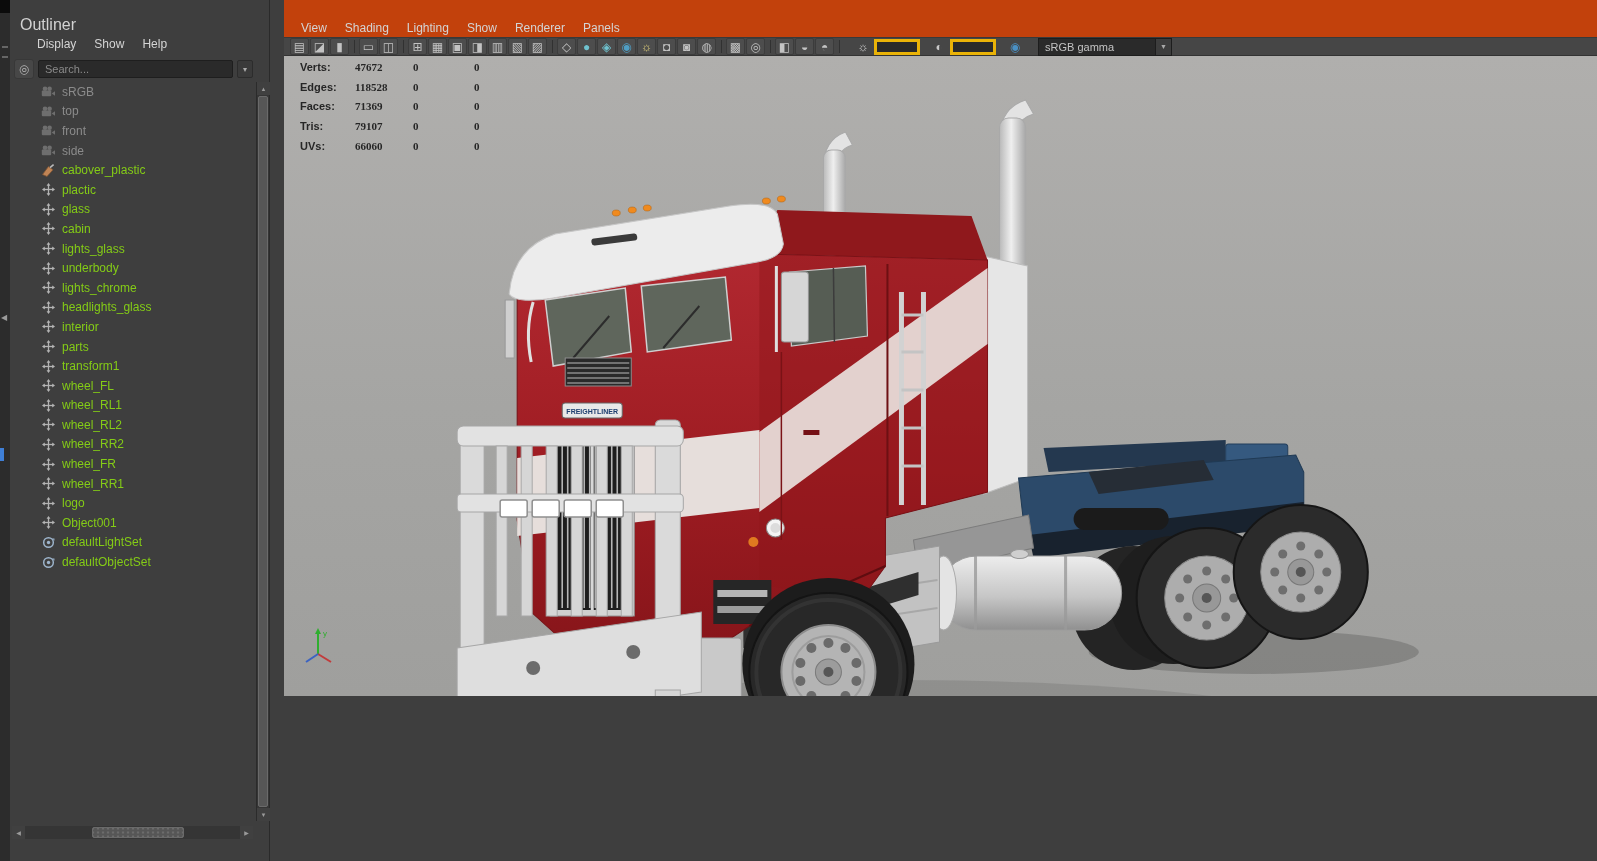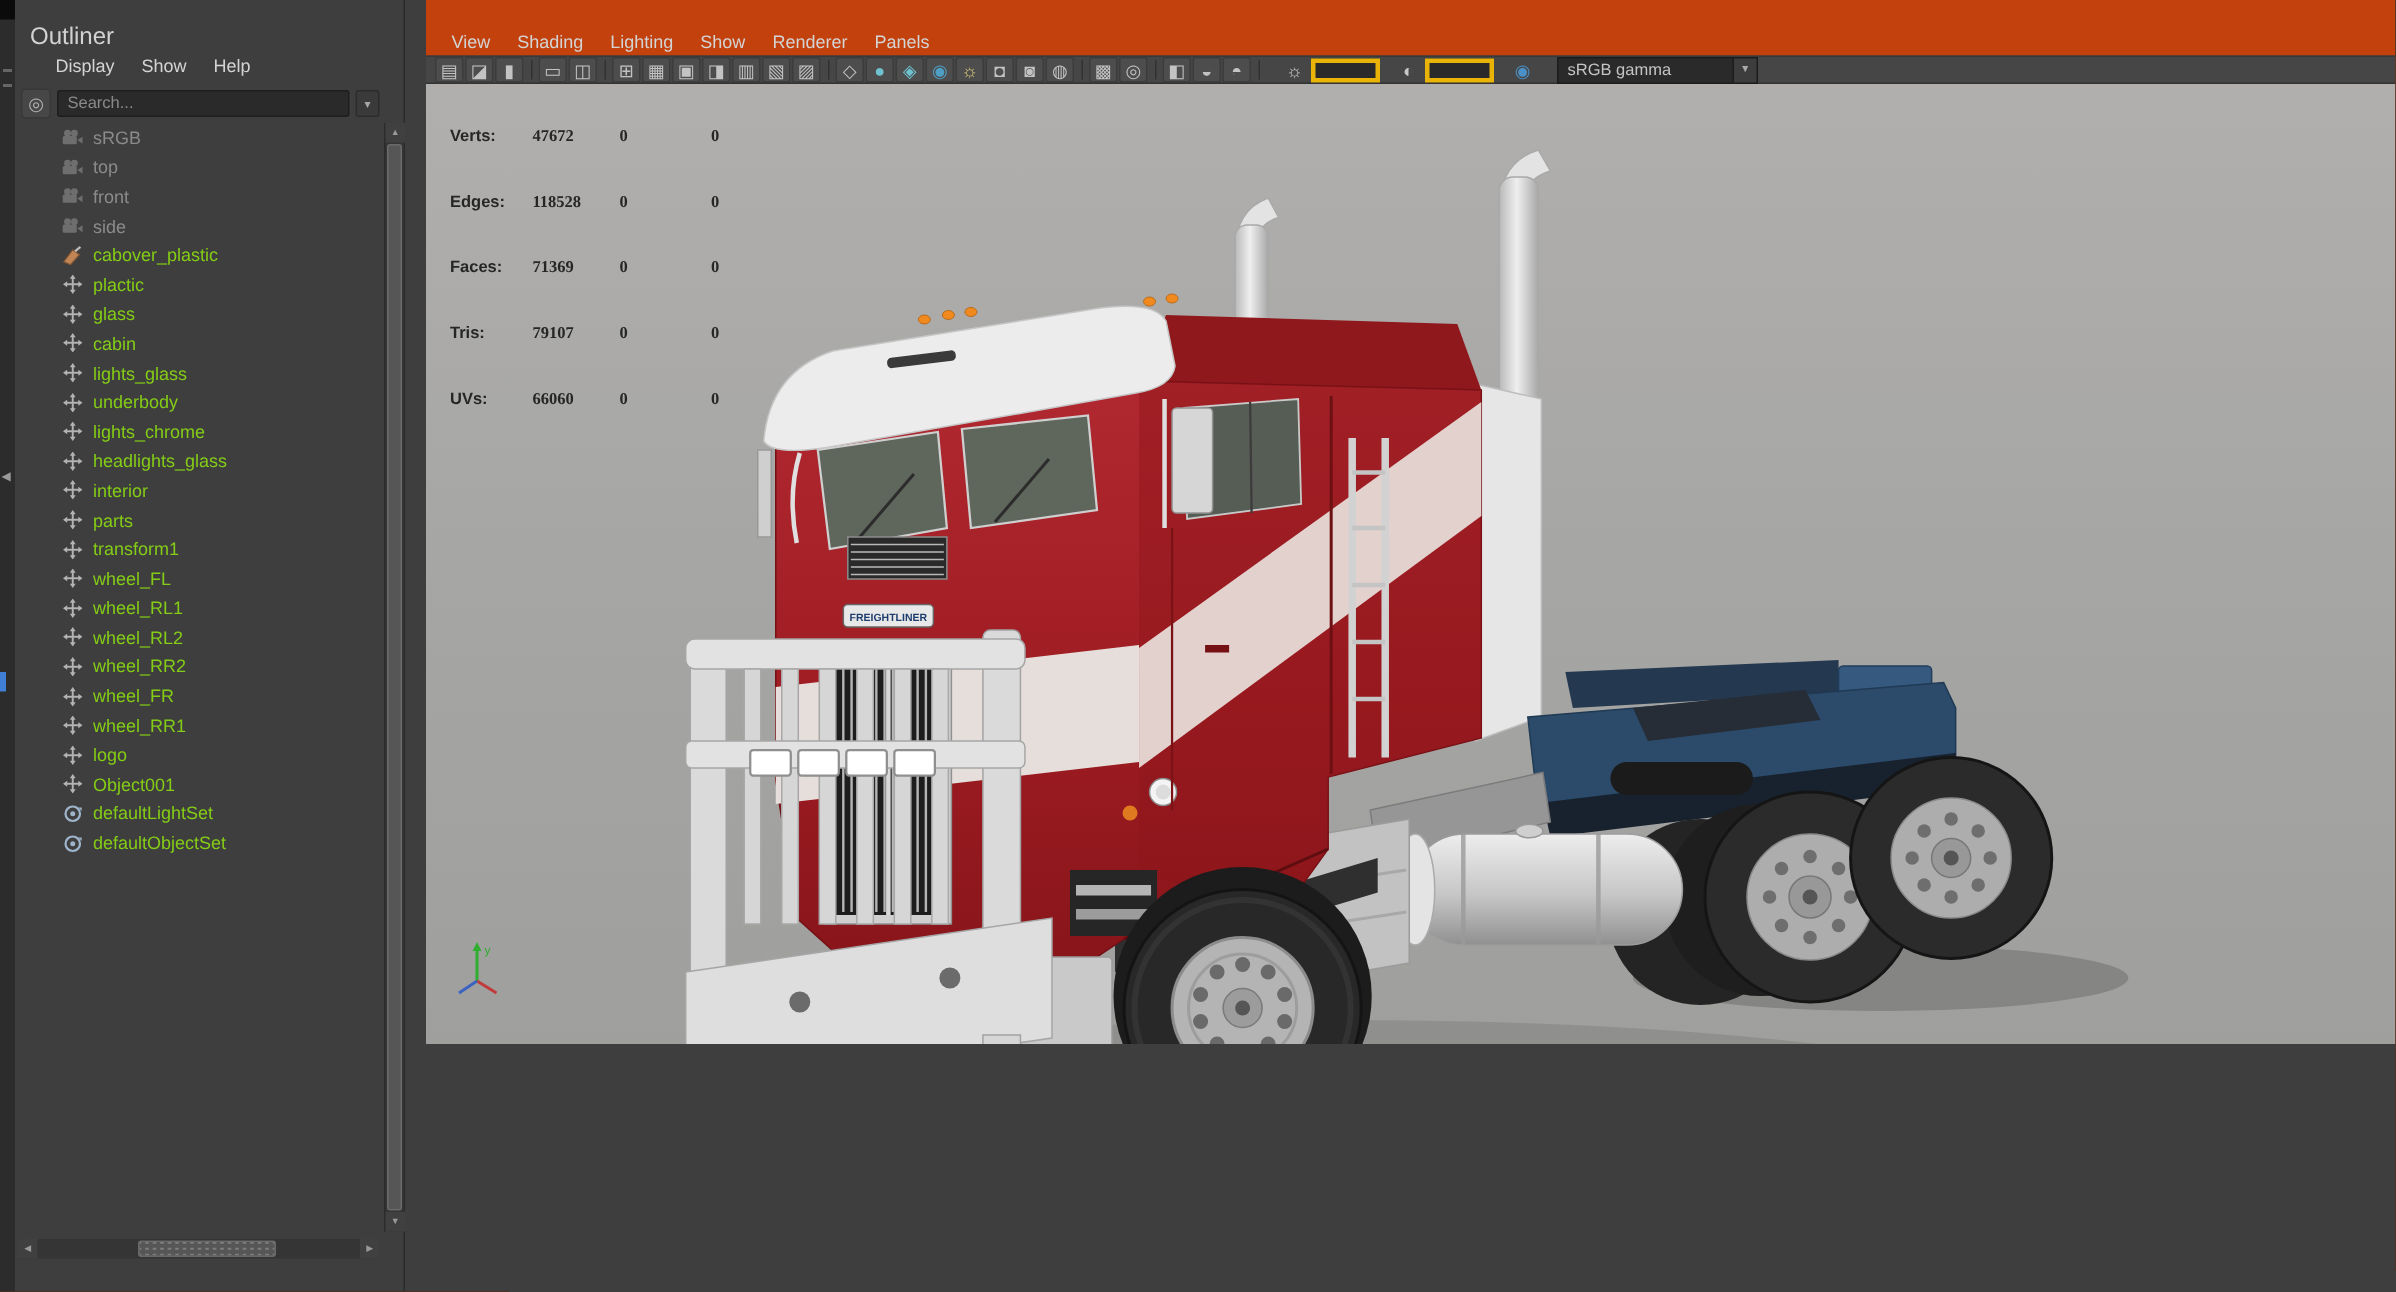--- a/index.html
+++ b/index.html
@@ -44,21 +44,21 @@
   .tb-btn{width:19px;height:17px;display:flex;align-items:center;justify-content:center;color:#c3c3c3;font-size:12px;background:#4d4d4d;border:1px solid #3c3c3c;border-radius:2px;margin-right:1px;cursor:default;}
   .tb-sep{width:1px;height:13px;background:#313131;margin:0 4px;}
   .tb-ctrl-icon{width:18px;height:17px;display:flex;align-items:center;justify-content:center;color:#c9c9c9;font-size:12px;margin:0 2px 0 10px;}
   .tb-field{width:40px;height:16px;background:#2a2a2a;border:3px solid #eab308;color:#c8c8c8;font-size:16px;padding:0 20px;outline:none;}
   .vt-dropdown{margin-left:12px;width:118px;height:18px;background:#2a2a2a;border:1px solid #1d1d1d;color:#c4c4c4;font-size:11px;display:flex;align-items:center;padding:0 6px;}
   .vt-arrow{width:16px;height:18px;background:#3d3d3d;border:1px solid #1d1d1d;border-left:none;color:#a9a9a9;font-size:7px;display:flex;align-items:center;justify-content:center;}
 
   #vp-canvas{position:absolute;top:56px;left:0;right:0;bottom:0;background:linear-gradient(180deg,#b0afad 0%,#a5a5a3 55%,#9f9f9d 100%);overflow:hidden;}
   #truck-svg{position:absolute;left:0;top:0;width:1327px;height:805px;}
   .hud{position:absolute;left:16px;top:1px;}
-  .hud-row{display:grid;grid-template-columns:55px 58px 61px 64px;height:19.7px;align-items:center;font-size:11px;font-weight:bold;color:#262626;margin-top:24px;}
+  .hud-row{display:grid;grid-template-columns:55px 58px 61px 64px;height:19.7px;align-items:center;font-size:11px;font-weight:bold;color:#262626;}
   .hud-label{text-align:left;}
   .hud-val{text-align:left;font-family:Liberation Serif, serif;}
   #axis-indicator{position:absolute;left:14px;bottom:26px;}
 </style>
 </head>
 <body>
 
 <div id="app">
 
   <div id="left-strip">

